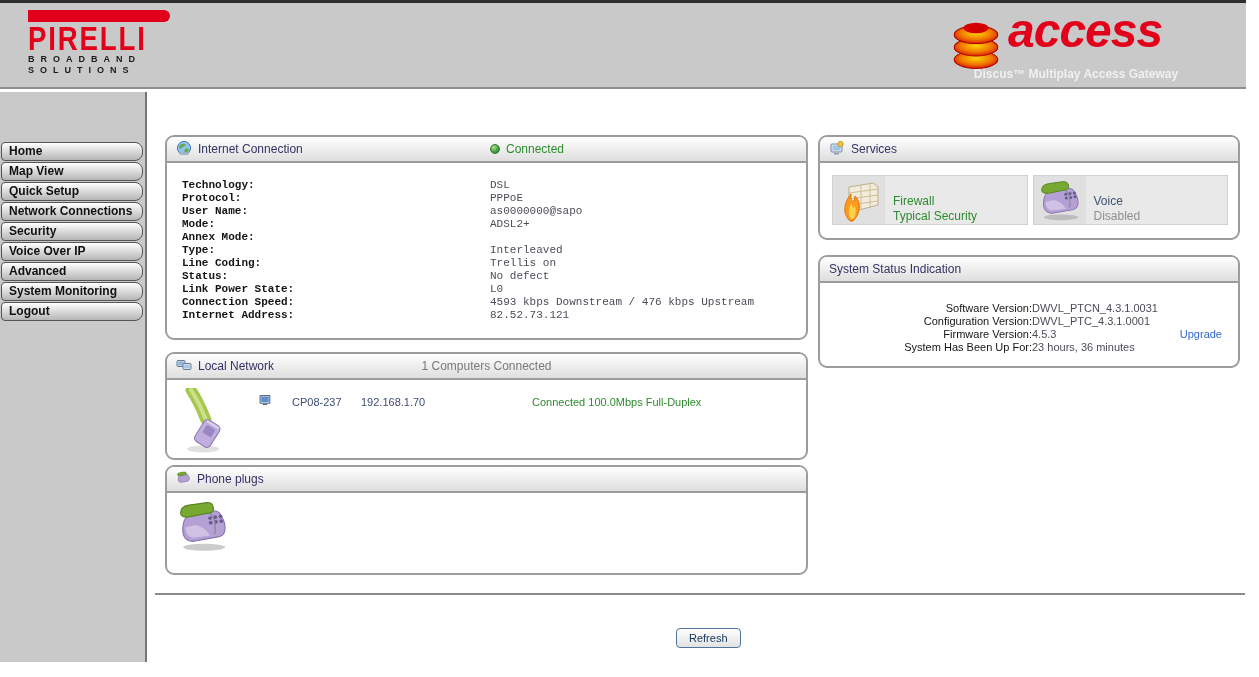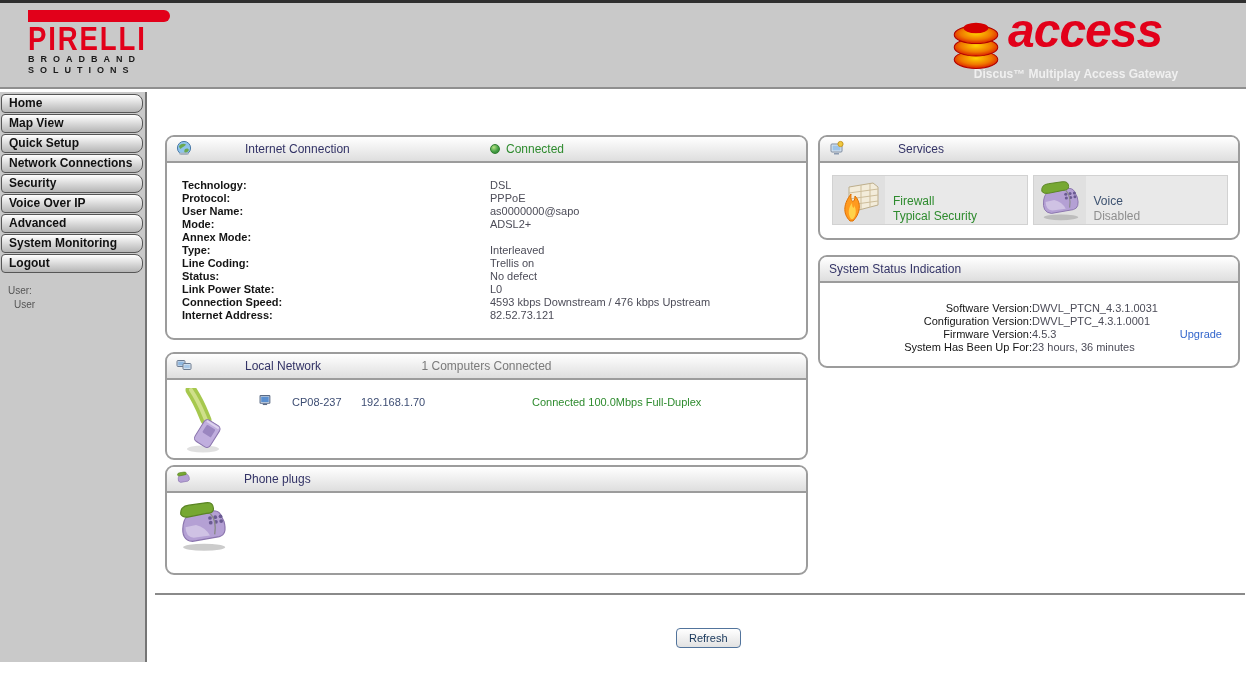--- a/index.html
+++ b/index.html
@@ -17,41 +17,41 @@
   .prodlogo { position:absolute; right:30px; top:8px; width:260px; }
   .disc-stack { position:absolute; left:-8px; top:4px; }
   .prod-word { position:absolute; left:52px; top:-8px; color:#e2001a; font-weight:bold; font-style:italic;
                font-size:48px; letter-spacing:-1px; }
   .prod-tag { position:absolute; left:-20px; top:56px; width:280px; text-align:center; color:#f0f0f0;
               font-weight:bold; font-size:12px; }
 
   
   .sidebar { position:absolute; top:92px; left:0; width:147px; height:570px; background:#c9c9c9;
              border-right:2px solid #757575; }
-  .menu { padding-top:2px; }
+  .menu { padding-top:2px;margin-top:48px; }
   .menu-btn { margin:0 2px 1px 1px; height:19px; line-height:17px; background:linear-gradient(#ffffff,#b5b5b5);
               border:1px solid #565656; border-radius:4px 8px 8px 4px; font-weight:bold; font-size:12px;
               color:#111; padding-left:7px; cursor:pointer; }
   .user-block { margin:12px 0 0 8px; font-size:10px; color:#555; }
   .user-name { margin:3px 0 0 6px; }
 
   
   .panel { position:absolute; background:#fff; border:2px solid #9c9c9c; border-radius:9px; }
   .panel-hd { height:26px; background:linear-gradient(#ffffff,#dedede); border-bottom:2px solid #9c9c9c;
               border-radius:7px 7px 0 0; display:flex; align-items:center; padding:0 9px; font-size:12px;
-              color:#333366; position:relative;gap:47px; }
+              color:#333366; position:relative; }
   .panel-hd .ttl { margin-left:6px; }
   .hd-status { position:absolute; left:323px; display:flex; align-items:center; color:#2e8b2e; }
   .hd-status .lbl { margin-left:6px; }
   .hd-center { position:absolute; left:0; right:0; text-align:center; color:#7a7a7a; }
 
   .ball { width:10px; height:10px; border-radius:50%;
           background:radial-gradient(circle at 35% 30%, #b6e284, #46a046 55%, #2a7a2a); border:1px solid #2f7d2f; }
 
-  .kv-body { padding:16px 8px 0 15px; }
+  .kv-body { padding:16px 8px 0 15px;font-family:Liberation Mono, monospace; }
   .kv-row { display:flex; font-size:11px; line-height:13px; }
   .kv-label { width:308px; font-weight:bold; color:#141414; }
   .kv-value { color:#4c4c58; }
 
   
   .svc-body { display:flex; gap:5px; padding:12px 10px 0 12px; }
   .svc-card { flex:1; height:50px; background:#e9e9e9; border:1px solid #d2d2d2; display:flex; align-items:flex-end; cursor:pointer; }
   .svc-icon { width:52px; height:48px; background:#e0e0e0; display:flex; align-items:center; justify-content:center; }
   .svc-txt { margin-left:8px; font-size:12px; line-height:15px; }
   .svc-green .svc-name, .svc-green .svc-state { color:#2e8b2e; }
@@ -126,24 +126,20 @@
     <div class="menu">
       <div class="menu-btn">Home</div>
       <div class="menu-btn">Map View</div>
       <div class="menu-btn">Quick Setup</div>
       <div class="menu-btn">Network Connections</div>
       <div class="menu-btn">Security</div>
       <div class="menu-btn">Voice Over IP</div>
       <div class="menu-btn">Advanced</div>
       <div class="menu-btn">System Monitoring</div>
       <div class="menu-btn">Logout</div>
-    </div>
-    <div class="user-block">
-      <div>User:</div>
-      <div class="user-name">User</div>
     </div>
   </div>
 
   <div class="panel" style="left:165px; top:135px; width:643px; height:205px;">
     <div class="panel-hd">
       <span>
         <svg width="16" height="16" viewBox="0 0 16 16">
           <circle cx="8" cy="8" r="6.6" fill="#8fc4ea" stroke="#4a7aa8"></circle>
           <path d="M3 6 C5 3.5 8 3 10 4.5 C9 6.5 6 7 4.5 9 C3.5 8 3 7 3 6Z" fill="#6aa84f"></path>
           <path d="M9 9 C11 8 12.5 8.5 13 10 C12 12 10 13 8.5 12.5 C8 11 8.5 10 9 9Z" fill="#6aa84f"></path>

